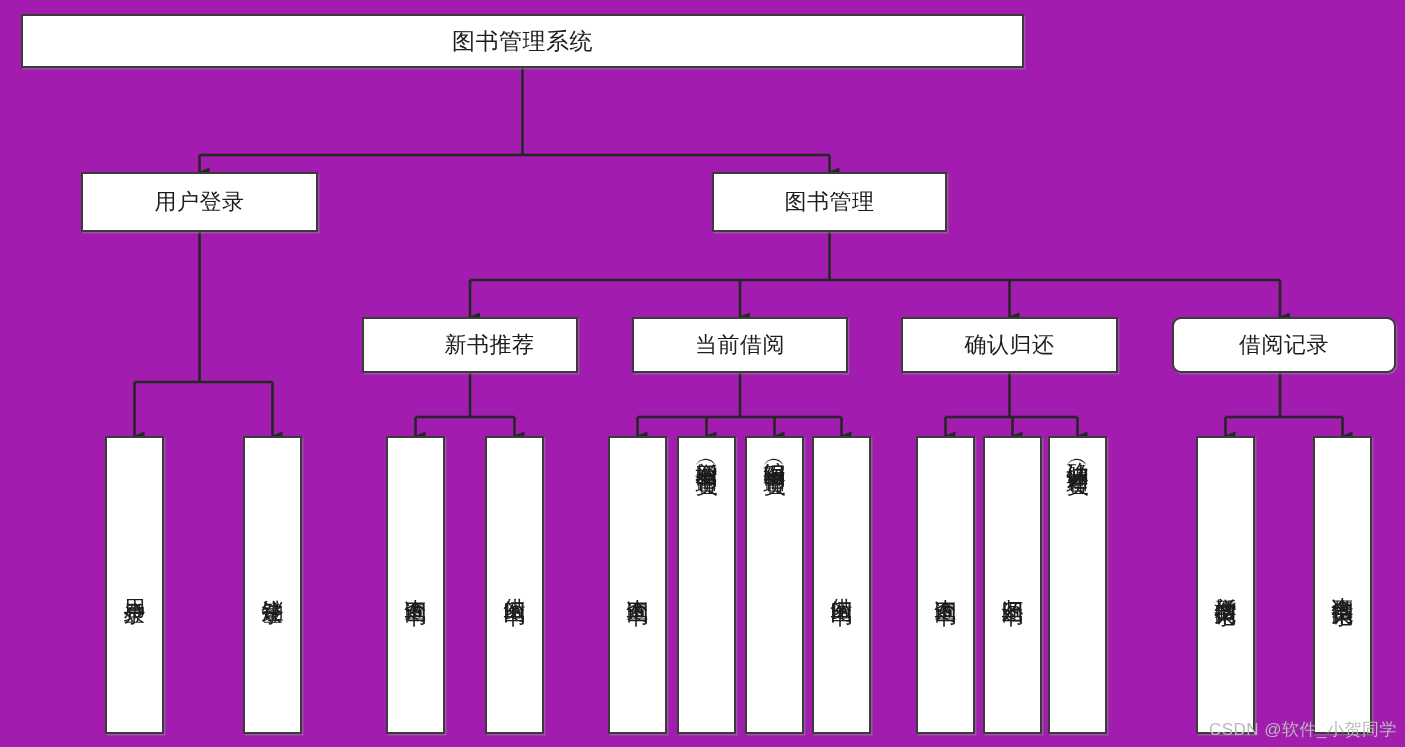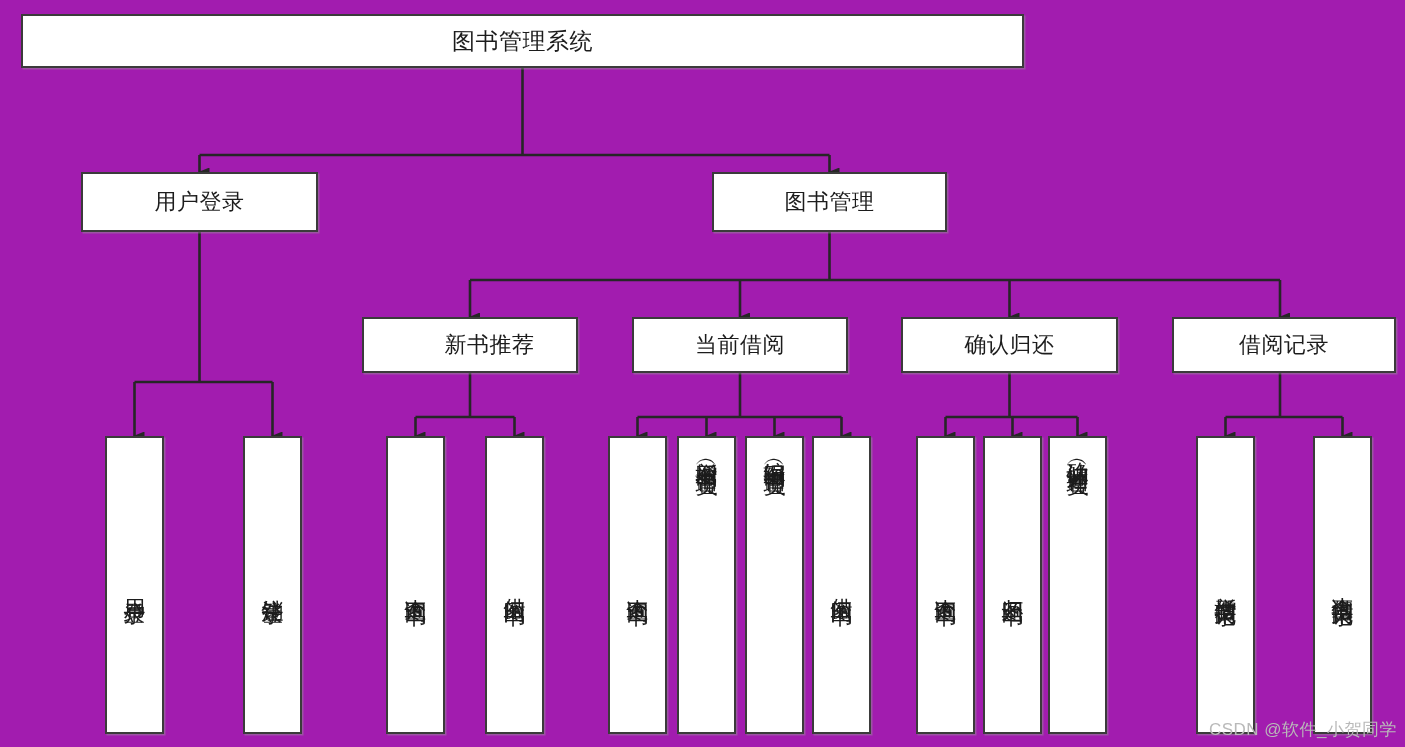--- a/index.html
+++ b/index.html
@@ -142,21 +142,21 @@
   </div>
 
   <div class="node-box horizontal" style="left:632px; top:317px; width:216px; height:56px;">
     <span class="node-label">当前借阅</span>
   </div>
 
   <div class="node-box horizontal" style="left:901px; top:317px; width:217px; height:56px;">
     <span class="node-label">确认归还</span>
   </div>
 
-  <div class="node-box horizontal" style="left:1172px; top:317px; width:224px; height:56px;">
+  <div class="node-box horizontal" style="left:1172px; top:317px; width:224px; height:56px;border-radius:9px;">
     <span class="node-label">借阅记录</span>
   </div>
 
   <div class="node-box vertical center-text" style="left:105px; top:436px; width:59px; height:298px;">
     <span class="node-label">用户登录</span>
   </div>
 
   <div class="node-box vertical center-text" style="left:243px; top:436px; width:59px; height:298px;">
     <span class="node-label">注销登录</span>
   </div>

